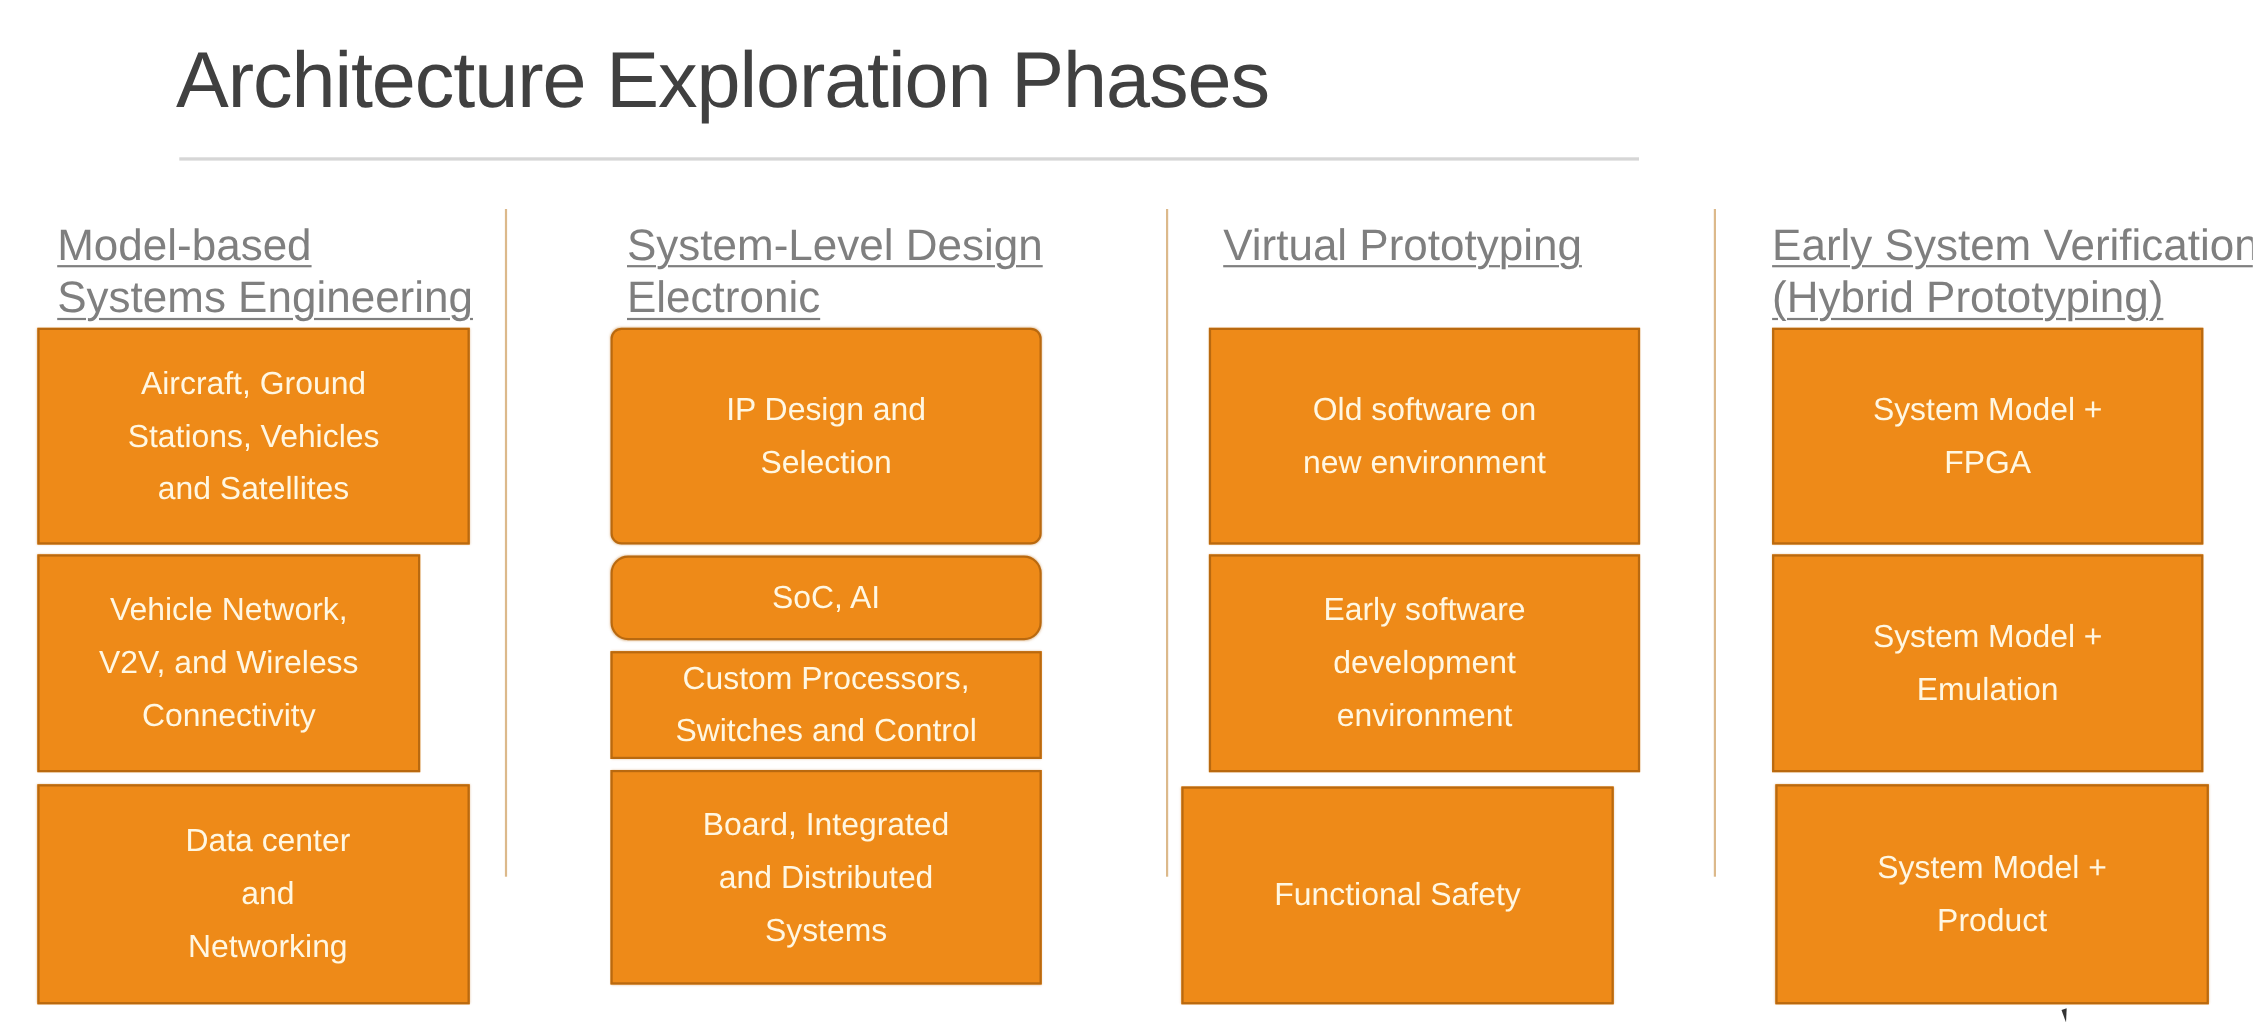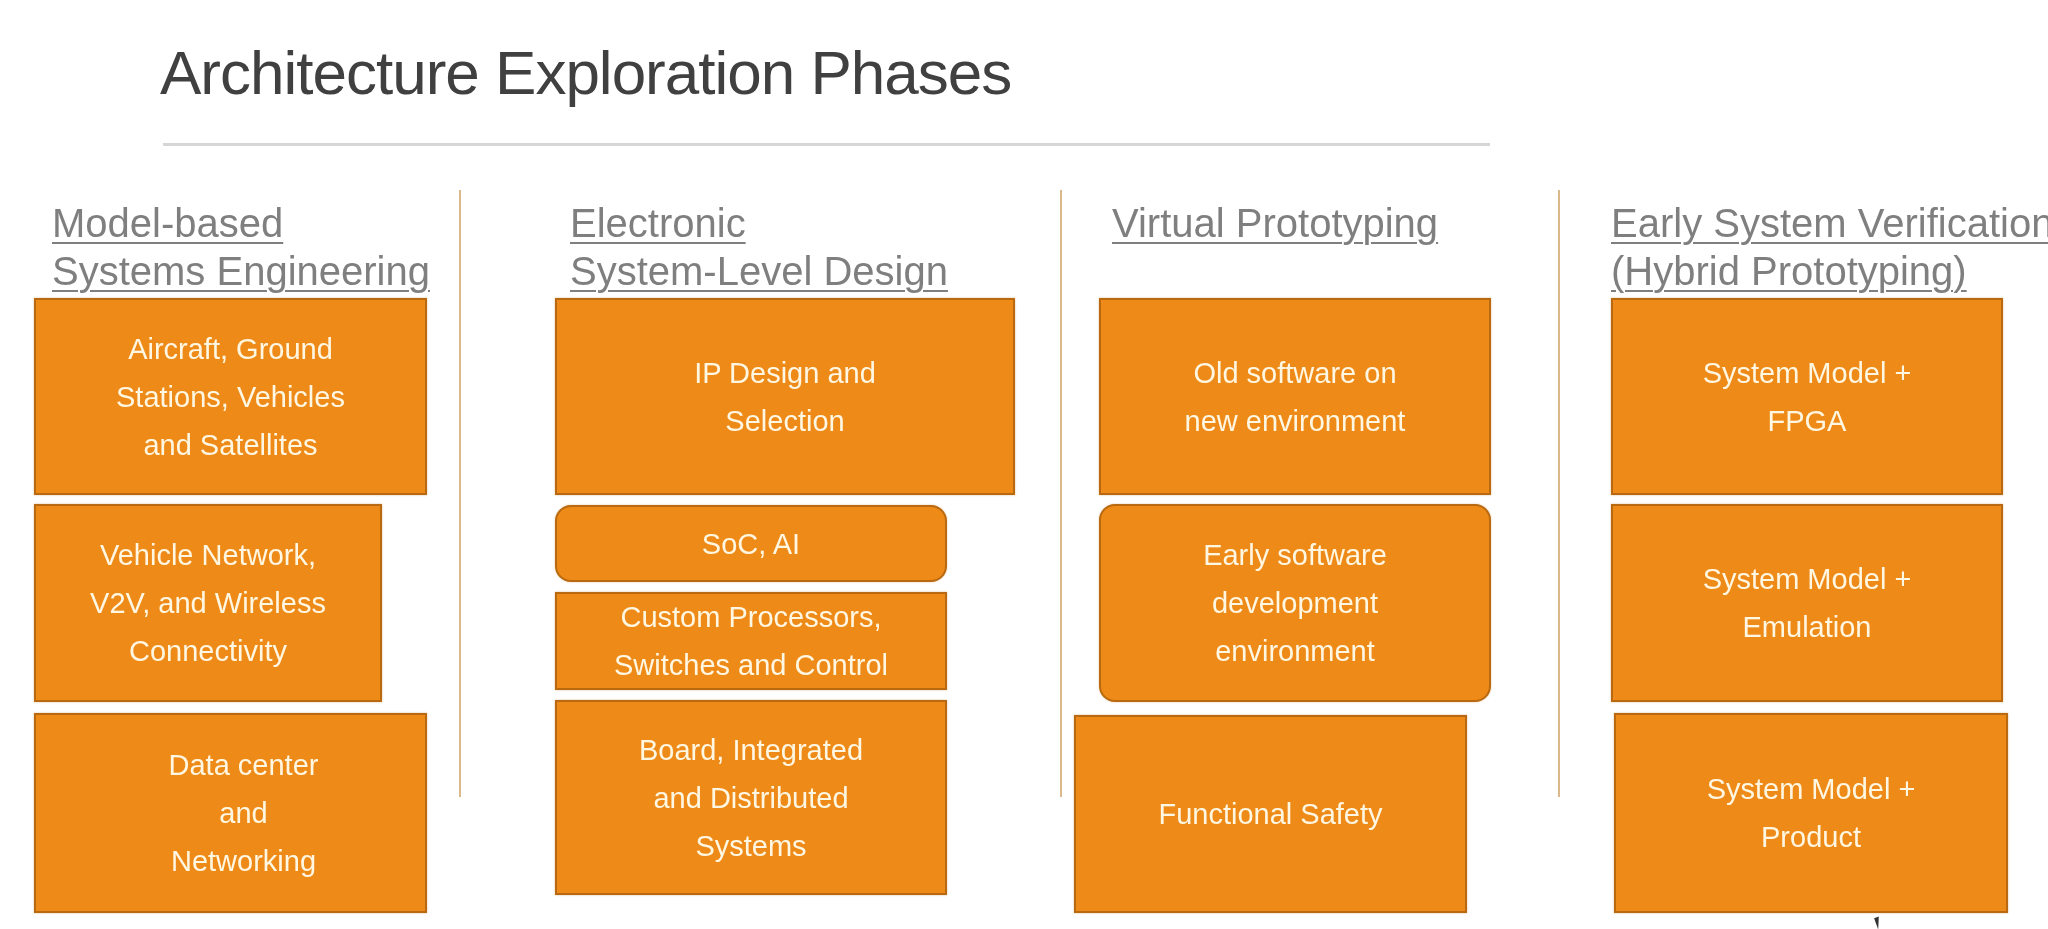--- a/index.html
+++ b/index.html
@@ -11,21 +11,21 @@
       width: 2048px;
       height: 929px;
       position: relative;
       overflow: hidden;
       font-family: "Liberation Sans", "DejaVu Sans", sans-serif;
     }
     .slide-title {
       position: absolute;
       left: 160px;
       top: 18px;
-      font-size: 62px;
+      font-size: 72px;
       font-weight: 400;
       color: #404040;
       letter-spacing: -1px;
       line-height: 110px;
       white-space: nowrap;
     }
     .title-rule {
       position: absolute;
       left: 163px;
       top: 143px;
@@ -107,24 +107,24 @@
 </div>
 <div class="phase-box" style="left:34px; top:713px; width:393px; height:200px;padding-left:32px;">
   <span class="box-label">Data center
 and
 Networking</span>
 </div>
 
 <div class="divider" style="left:459px;"></div>
 
 <div class="column-heading" style="left:570px;">
+  <span>System-Level Design</span>
   <span>Electronic</span>
-  <span>System-Level Design</span>
 </div>
-<div class="phase-box" style="left:555px; top:298px; width:460px; height:197px;">
+<div class="phase-box" style="left:555px; top:298px; width:392px; height:197px;border-radius:10px;">
   <span class="box-label">IP Design and
 Selection</span>
 </div>
 <div class="phase-box" style="left:555px; top:505px; width:392px; height:77px;border-radius:16px;">
   <span class="box-label">SoC, AI</span>
 </div>
 <div class="phase-box" style="left:555px; top:592px; width:392px; height:98px;">
   <span class="box-label">Custom Processors,
 Switches and Control</span>
 </div>
@@ -136,21 +136,21 @@
 
 <div class="divider" style="left:1060px;"></div>
 
 <div class="column-heading" style="left:1112px;">
   <span>Virtual Prototyping</span>
 </div>
 <div class="phase-box" style="left:1099px; top:298px; width:392px; height:197px;">
   <span class="box-label">Old software on
 new environment</span>
 </div>
-<div class="phase-box" style="left:1099px; top:504px; width:392px; height:198px;border-radius:16px;">
+<div class="phase-box" style="left:1099px; top:504px; width:392px; height:198px;">
   <span class="box-label">Early software
 development
 environment</span>
 </div>
 <div class="phase-box" style="left:1074px; top:715px; width:393px; height:198px;">
   <span class="box-label">Functional Safety</span>
 </div>
 
 <div class="divider" style="left:1558px;"></div>
 

